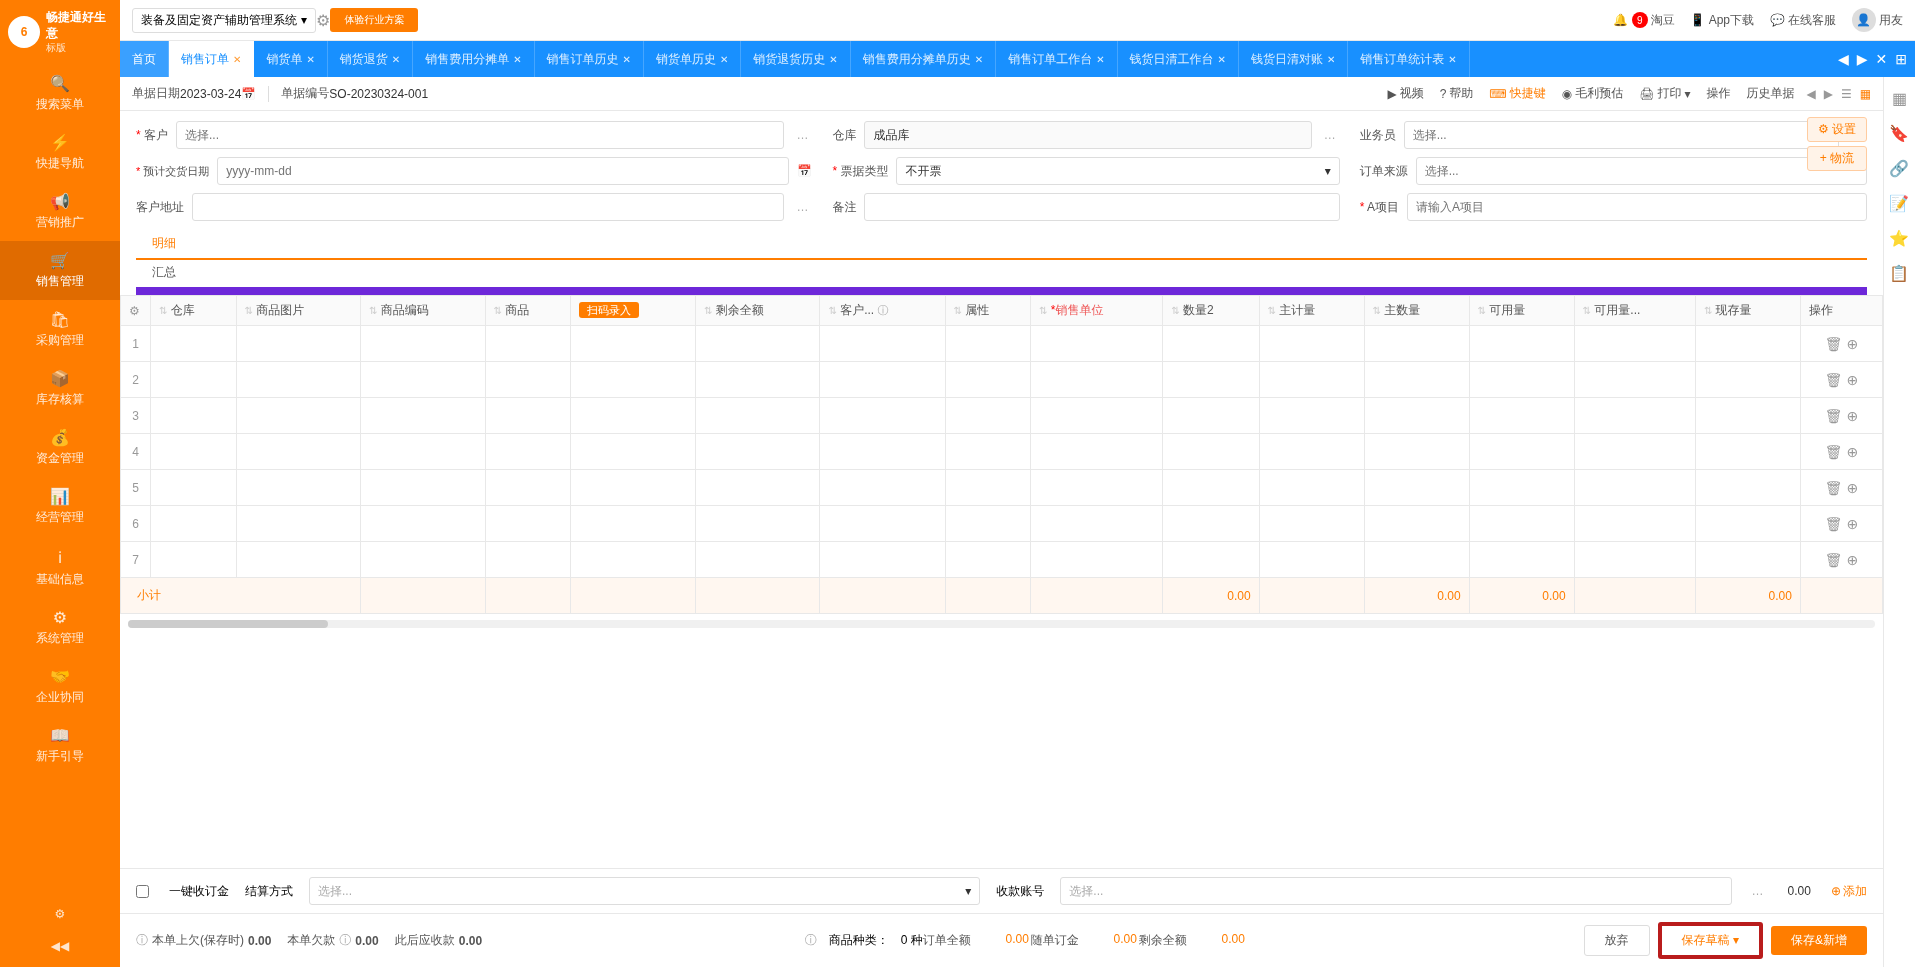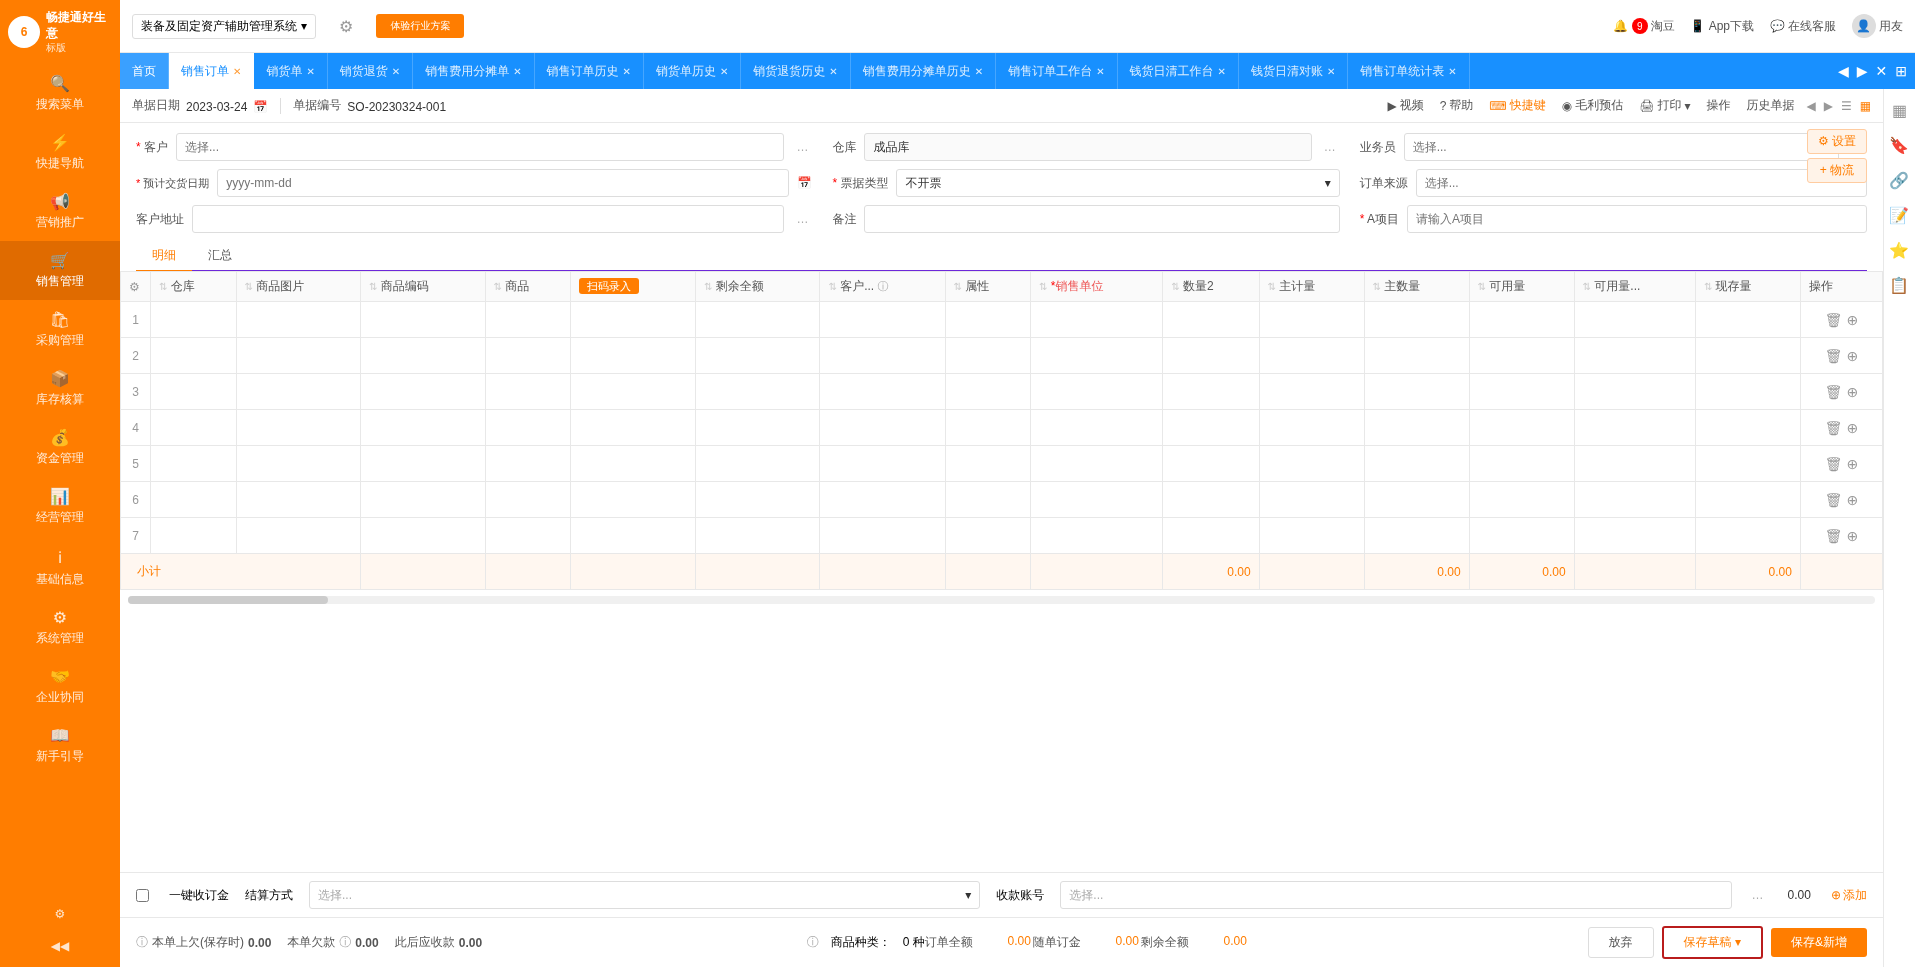--- a/index.html
+++ b/index.html
@@ -69,26 +69,26 @@
       color: rgba(255,255,255,0.8);
       cursor: pointer;
       font-size: 10px;
     }
 
     
     #main { flex: 1; display: flex; flex-direction: column; overflow: hidden; }
 
     
     #top-header {
-      height: 53px;
+      height: 41px;
       background: #fff;
       display: flex;
       align-items: center;
       padding: 0 12px;
-      gap: 23px;
+      gap: 0;
       border-bottom: 1px solid #e8e8e8;
       flex-shrink: 0;
     }
     .app-selector {
       display: flex;
       align-items: center;
       gap: 4px;
       border: 1px solid #ddd;
       padding: 3px 8px;
       border-radius: 3px;
@@ -141,21 +141,21 @@
     
     #toolbar {
       background: white;
       padding: 6px 12px;
       display: flex;
       align-items: center;
       gap: 12px;
       border-bottom: 1px solid #e8e8e8;
       flex-shrink: 0;
     }
-    .toolbar-field { display: flex; align-items: flex-end; gap: 6px; }
+    .toolbar-field { display: flex; align-items: center; }
     .toolbar-label { color: #555; }
     .toolbar-value { color: #333; font-weight: 500; }
     .toolbar-right { margin-left: auto; display: flex; align-items: center; gap: 8px; }
     .toolbar-btn { display: flex; align-items: center; gap: 3px; color: #555; cursor: pointer; font-size: 12px; padding: 2px 4px; }
     .toolbar-btn-orange { color: #ff7d00; }
     .toolbar-separator { width: 1px; height: 16px; background: #ddd; }
     .form-row { display: flex; align-items: center; gap: 0; margin-bottom: 8px; }
     .form-field {
       display: flex;
       align-items: center;
@@ -199,21 +199,21 @@
       background: white;
       display: flex;
       align-items: center;
       justify-content: space-between;
       cursor: pointer;
     }
     .ellipsis-btn { color: #aaa; cursor: pointer; padding: 0 4px; }
     .form-divider { width: 1px; background: transparent; min-width: 20px; }
 
     
-    .detail-tabs { display: flex; border-bottom: 1px solid #6d28d9; margin: 0 0 0 0; }
+    .detail-tabs { display: flex; border-bottom: 8px solid #6d28d9; margin: 0 0 0 0; flex-direction: column; }
     .detail-tab {
       padding: 6px 16px;
       cursor: pointer;
       color: #555;
       font-size: 13px;
     }
     .detail-tab.active { color: #ff7d00; border-bottom: 2px solid #ff7d00; margin-bottom: -2px; font-weight: 500; }
 
     
     #data-table-wrap {
@@ -287,21 +287,21 @@
     .footer-summary-value { color: #ff7d00; font-weight: 500; min-width: 50px; text-align: right; }
     .btn-discard {
       border: 1px solid #ddd;
       background: white;
       padding: 6px 20px;
       border-radius: 3px;
       cursor: pointer;
       color: #555;
     }
     .btn-save-draft {
-      border: 2px solid #b91c1c;
+      border: 4px solid #b91c1c;
       background: white;
       color: #ff7d00;
       padding: 6px 20px;
       border-radius: 3px;
       cursor: pointer;
     }
     .btn-save-new {
       background: #ff7d00;
       color: white;
       border: none;

